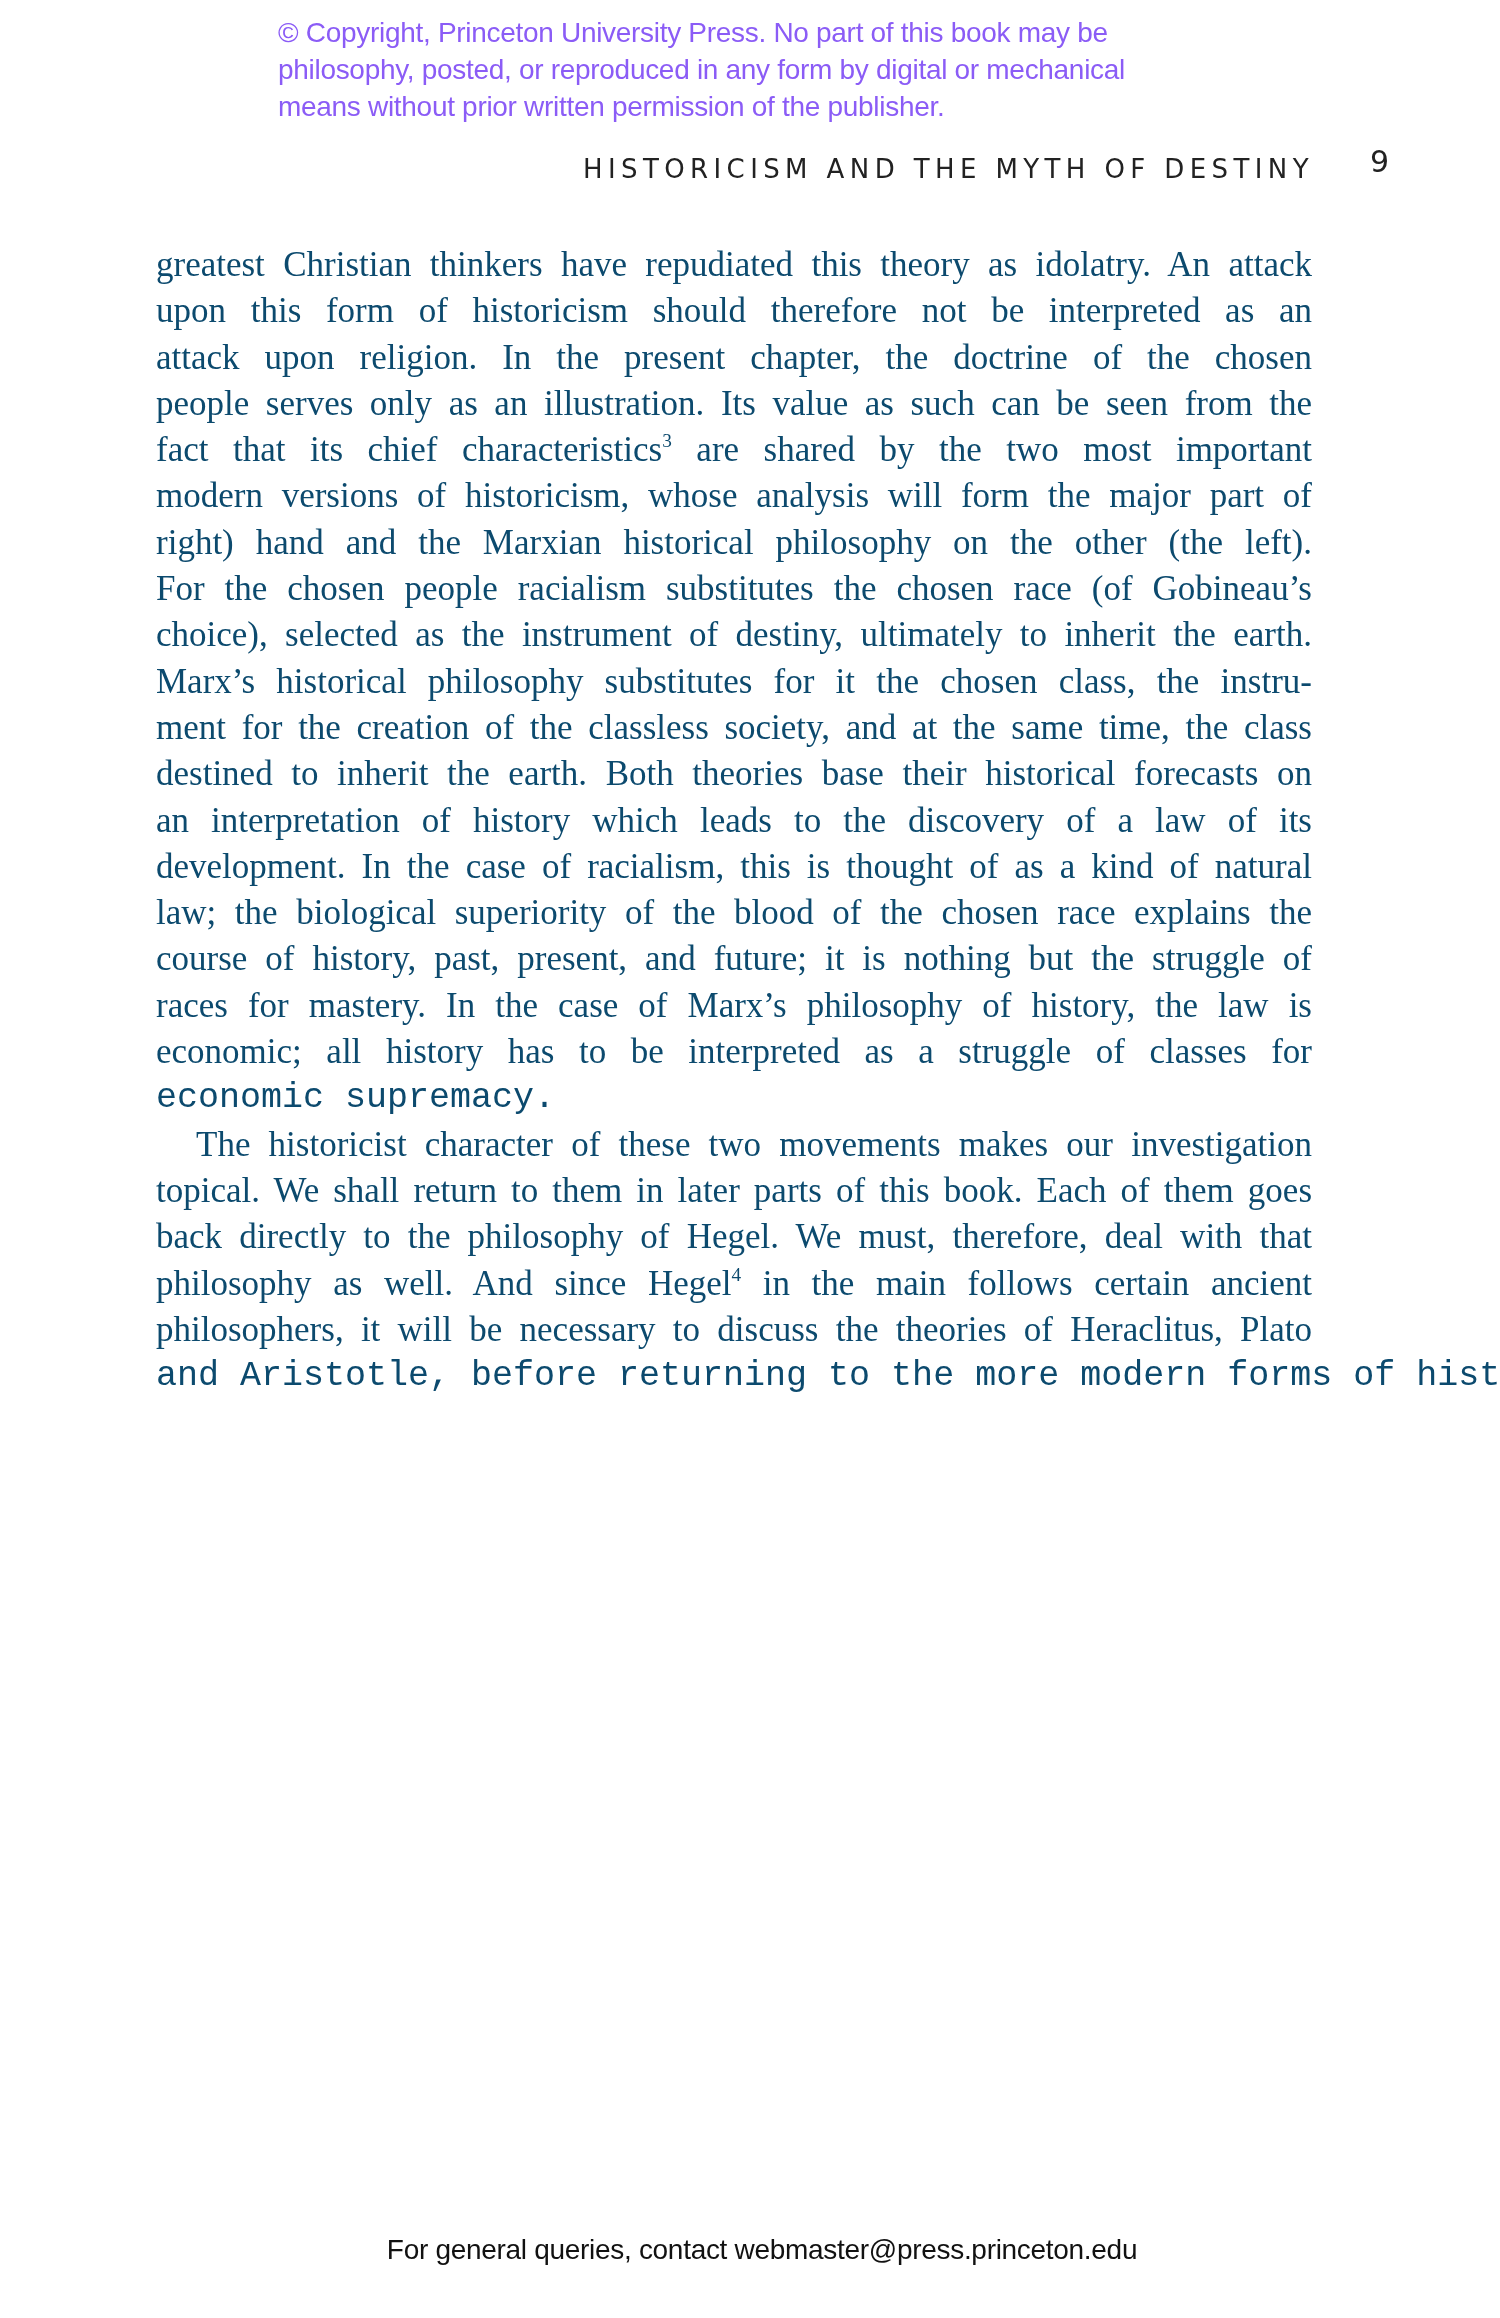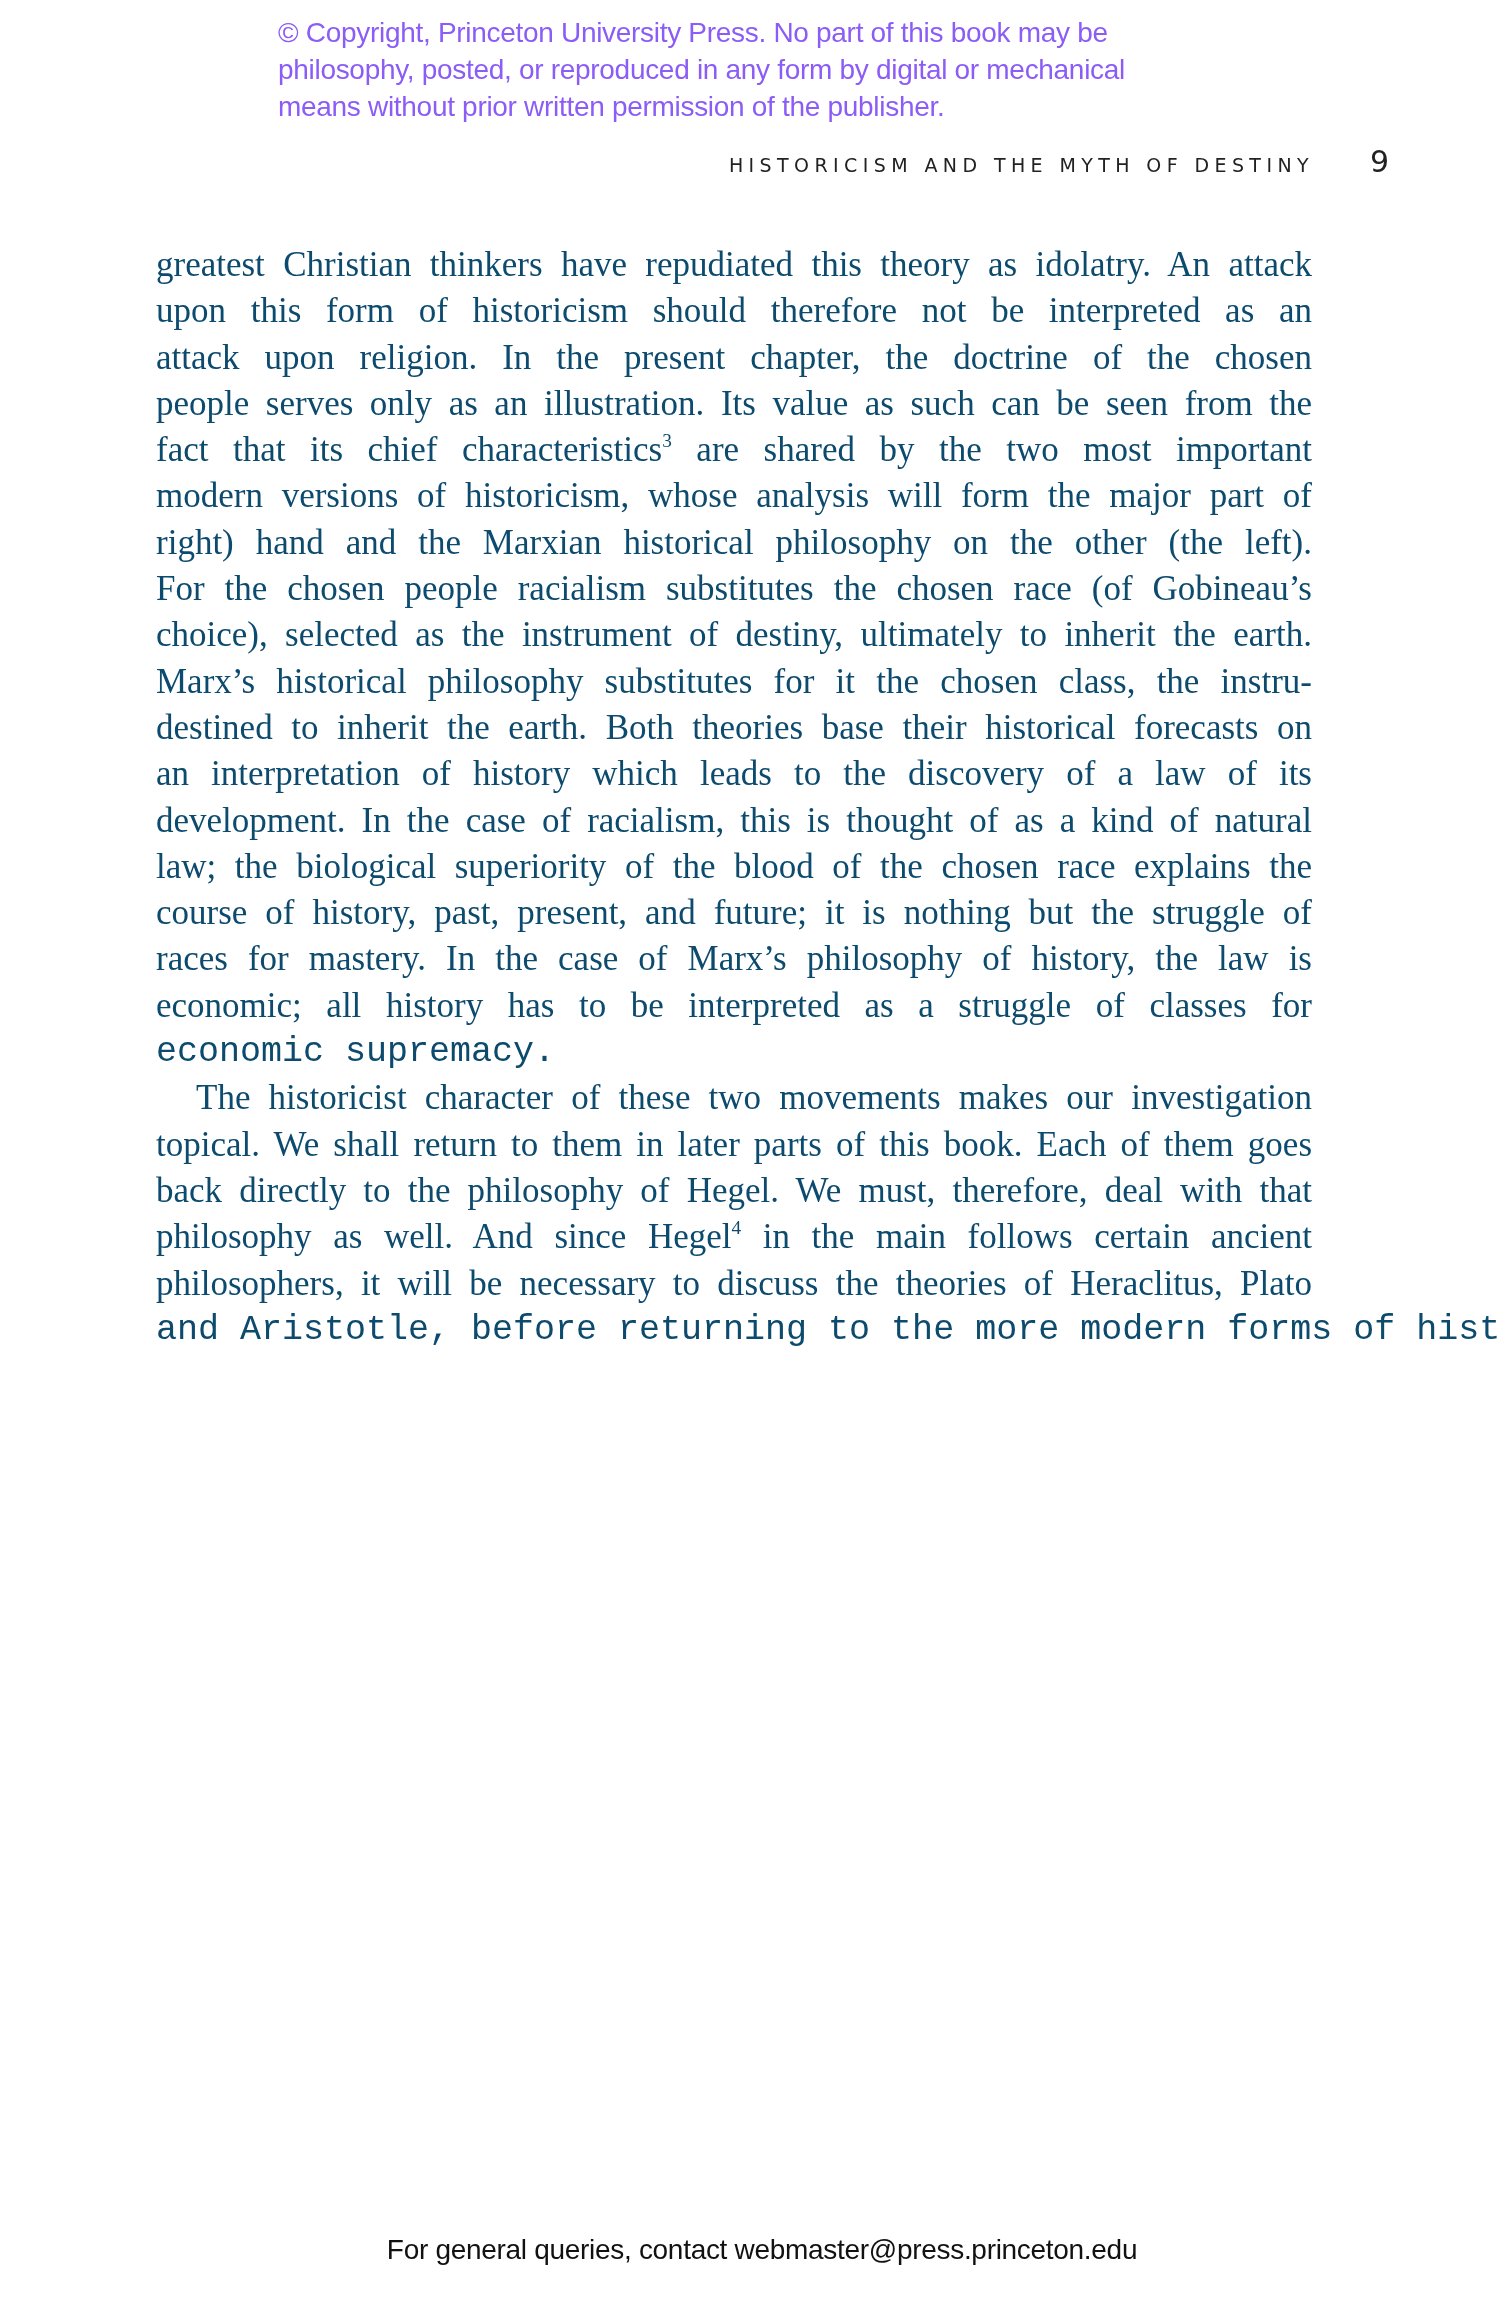--- a/index.html
+++ b/index.html
@@ -20,21 +20,21 @@
       line-height: 37px;
       color: #8b5cf6;
       letter-spacing: -0.3px;
     }
     .copyright div { white-space: nowrap; }
     .running-head {
       position: absolute;
       top: 154px;
       right: 186px;
       font-family: "DejaVu Sans", sans-serif;
-      font-size: 19px;
+      font-size: 26px;
       letter-spacing: 5.4px;
       color: #222;
       text-transform: uppercase;
     }
     .page-number {
       position: absolute;
       top: 144px;
       left: 1370px;
       font-family: "DejaVu Sans", sans-serif;
       font-size: 30px;
@@ -93,20 +93,21 @@
     <span class="line">greatest Christian thinkers have repudiated this theory as idolatry. An attack</span>
     <span class="line">upon this form of historicism should therefore not be interpreted as an</span>
     <span class="line">attack upon religion. In the present chapter, the doctrine of the chosen</span>
     <span class="line">people serves only as an illustration. Its value as such can be seen from the</span>
     <span class="line"><span>fact that its chief characteristics</span><sup>3</sup><span> are shared by the two most important</span></span>
     <span class="line">modern versions of historicism, whose analysis will form the major part of</span>
     <span class="line">right) hand and the Marxian historical philosophy on the other (the left).</span>
     <span class="line">For the chosen people racialism substitutes the chosen race (of Gobineau’s</span>
     <span class="line">choice), selected as the instrument of destiny, ultimately to inherit the earth.</span>
     <span class="line">Marx’s historical philosophy substitutes for it the chosen class, the instru-</span>
+    <span class="line">ment for the creation of the classless society, and at the same time, the class</span>
     <span class="line">destined to inherit the earth. Both theories base their historical forecasts on</span>
     <span class="line">an interpretation of history which leads to the discovery of a law of its</span>
     <span class="line">development. In the case of racialism, this is thought of as a kind of natural</span>
     <span class="line">law; the biological superiority of the blood of the chosen race explains the</span>
     <span class="line">course of history, past, present, and future; it is nothing but the struggle of</span>
     <span class="line">races for mastery. In the case of Marx’s philosophy of history, the law is</span>
     <span class="line">economic; all history has to be interpreted as a struggle of classes for</span>
     <span class="line last">economic supremacy.</span>
   </div>
   <div>

